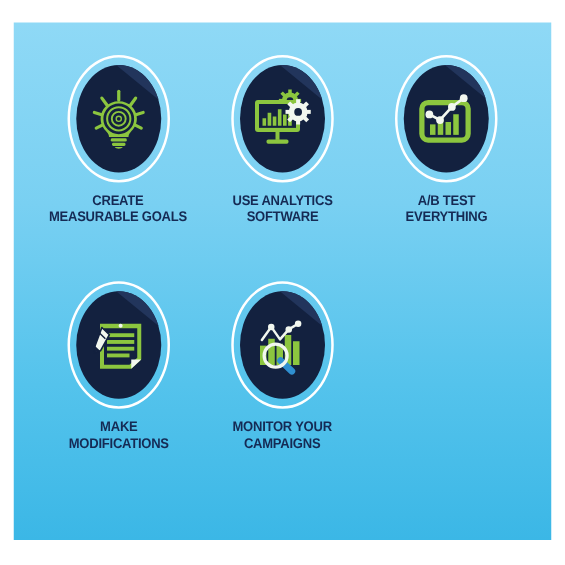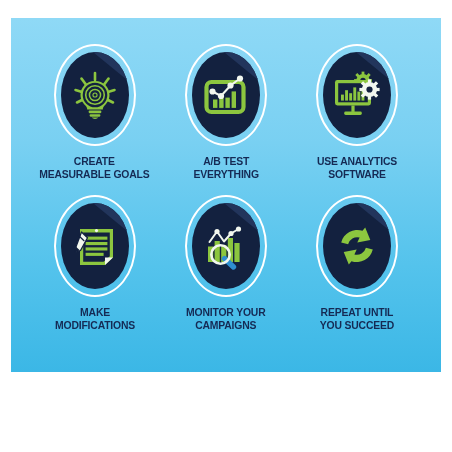--- a/index.html
+++ b/index.html
@@ -16,21 +16,21 @@
     height: 452px;
     background: #ffffff;
     overflow: hidden;
   }
   
   #panel {
     position: absolute;
     left: 11px;
     top: 18px;
     width: 430px;
-    height: 354px;
+    height: 414px;
     background: linear-gradient(to bottom, #8fd9f6 0%, #79d0f2 35%, #54c3ec 70%, #3bb7e6 100%);
   }
   .grid {
     position: absolute;
     inset: 0;
     display: grid;
     grid-template-columns: repeat(3, 1fr);
     grid-template-rows: repeat(2, 1fr);
     padding: 26px 18px 26px 18px;
     box-sizing: border-box;
@@ -130,49 +130,20 @@
               <circle cx="26" cy="26" r="11.2"></circle>
               <circle cx="26" cy="26" r="7.4"></circle>
               <circle cx="26" cy="26" r="3.7"></circle>
             </g>
             <circle cx="26" cy="26" r="1.5" fill="#13213f"></circle>
           </svg>
         </div>
         <div class="caption">
           <span>CREATE</span>
           <span class="l2">MEASURABLE GOALS</span>
-        </div>
-      </div>
-
-      <div class="cell">
-        <div class="badge">
-          <div class="ring"></div>
-          <div class="disc"></div>
-          <svg width="52" height="52" viewBox="0 0 52 52">
-            <rect x="6.5" y="13" width="37" height="30" rx="5" fill="none" stroke="#8cc63f" stroke-width="4.2"></rect>
-            <g fill="#8cc63f">
-              <rect x="13" y="30.5" width="4.4" height="8.4"></rect>
-              <rect x="19.2" y="25.6" width="4.4" height="13.3"></rect>
-              <rect x="25.4" y="28.6" width="4.4" height="10.3"></rect>
-              <rect x="31.6" y="22.4" width="4.4" height="16.5"></rect>
-            </g>
-            <g stroke="#f2f7ef" stroke-width="2.1" fill="none" stroke-linecap="round">
-              <path d="M12.5 22.5 L21 27 L30.5 16.5 L40 9.5"></path>
-            </g>
-            <g fill="#f2f7ef">
-              <circle cx="12.5" cy="22.5" r="3.1"></circle>
-              <circle cx="21" cy="27" r="3.1"></circle>
-              <circle cx="30.5" cy="16.5" r="3.1"></circle>
-              <circle cx="40" cy="9.5" r="3.1"></circle>
-            </g>
-          </svg>
-        </div>
-        <div class="caption">
-          <span>A/B TEST</span>
-          <span class="l2">EVERYTHING</span>
         </div>
       </div>
 
       <div class="cell">
         <div class="badge">
           <div class="ring"></div>
           <div class="disc"></div>
           <svg width="52" height="52" viewBox="0 0 52 52">
             <g fill="#8cc63f">
               <circle cx="32" cy="11.5" r="6.6"></circle>
@@ -220,20 +191,49 @@
           <span>USE ANALYTICS</span>
           <span class="l2">SOFTWARE</span>
         </div>
       </div>
 
       <div class="cell">
         <div class="badge">
           <div class="ring"></div>
           <div class="disc"></div>
           <svg width="52" height="52" viewBox="0 0 52 52">
+            <rect x="6.5" y="13" width="37" height="30" rx="5" fill="none" stroke="#8cc63f" stroke-width="4.2"></rect>
+            <g fill="#8cc63f">
+              <rect x="13" y="30.5" width="4.4" height="8.4"></rect>
+              <rect x="19.2" y="25.6" width="4.4" height="13.3"></rect>
+              <rect x="25.4" y="28.6" width="4.4" height="10.3"></rect>
+              <rect x="31.6" y="22.4" width="4.4" height="16.5"></rect>
+            </g>
+            <g stroke="#f2f7ef" stroke-width="2.1" fill="none" stroke-linecap="round">
+              <path d="M12.5 22.5 L21 27 L30.5 16.5 L40 9.5"></path>
+            </g>
+            <g fill="#f2f7ef">
+              <circle cx="12.5" cy="22.5" r="3.1"></circle>
+              <circle cx="21" cy="27" r="3.1"></circle>
+              <circle cx="30.5" cy="16.5" r="3.1"></circle>
+              <circle cx="40" cy="9.5" r="3.1"></circle>
+            </g>
+          </svg>
+        </div>
+        <div class="caption">
+          <span>A/B TEST</span>
+          <span class="l2">EVERYTHING</span>
+        </div>
+      </div>
+
+      <div class="cell">
+        <div class="badge">
+          <div class="ring"></div>
+          <div class="disc"></div>
+          <svg width="52" height="52" viewBox="0 0 52 52">
             <path d="M11 9 L44 9 L44 37.5 L36 45 L11 45 Z" fill="#8cc63f"></path>
             <path d="M14.2 12.5 L40.8 12.5 L40.8 36.2 L34.6 41.8 L14.2 41.8 Z" fill="#13213f"></path>
             <g fill="#8cc63f">
               <rect x="16.6" y="16.6" width="21.8" height="3.1"></rect>
               <rect x="16.6" y="22" width="21.8" height="3.1"></rect>
               <rect x="16.6" y="27.4" width="21.8" height="3.1"></rect>
               <rect x="16.6" y="32.8" width="18" height="3.1"></rect>
             </g>
             <path d="M36 45 L36 37.5 L44 37.5 Z" fill="#f2f7ef"></path>
             <circle cx="27.5" cy="10.6" r="1.6" fill="#f2f7ef"></circle>
@@ -275,34 +275,16 @@
               <circle cx="20.5" cy="34.5" r="9.2" fill="none" stroke="#f2f7ef" stroke-width="2.6"></circle>
             </g>
           </svg>
         </div>
         <div class="caption">
           <span>MONITOR YOUR</span>
           <span class="l2">CAMPAIGNS</span>
         </div>
       </div>
 
-      <div class="cell">
-        <div class="badge">
-          <div class="ring"></div>
-          <div class="disc"></div>
-          <svg width="52" height="52" viewBox="0 0 52 52">
-            <g fill="#8cc63f">
-              <path d="M31.5 10.8 A16.5 16.5 0 0 0 10.2 22.4 L17.1 24.3 A9.4 9.4 0 0 1 28.6 17.6 L26.3 22.6 L39.3 19.9 L34.2 7.6 Z"></path>
-            </g>
-            <g fill="#8cc63f">
-              <path d="M20.5 41.2 A16.5 16.5 0 0 0 41.8 29.6 L34.9 27.7 A9.4 9.4 0 0 1 23.4 34.4 L25.7 29.4 L12.7 32.1 L17.8 44.4 Z"></path>
-            </g>
-          </svg>
-        </div>
-        <div class="caption">
-          <span>REPEAT UNTIL</span>
-          <span class="l2">YOU SUCCEED</span>
-        </div>
-      </div>
 
     </div>
   </div>
 </div>
 
 </body></html>

